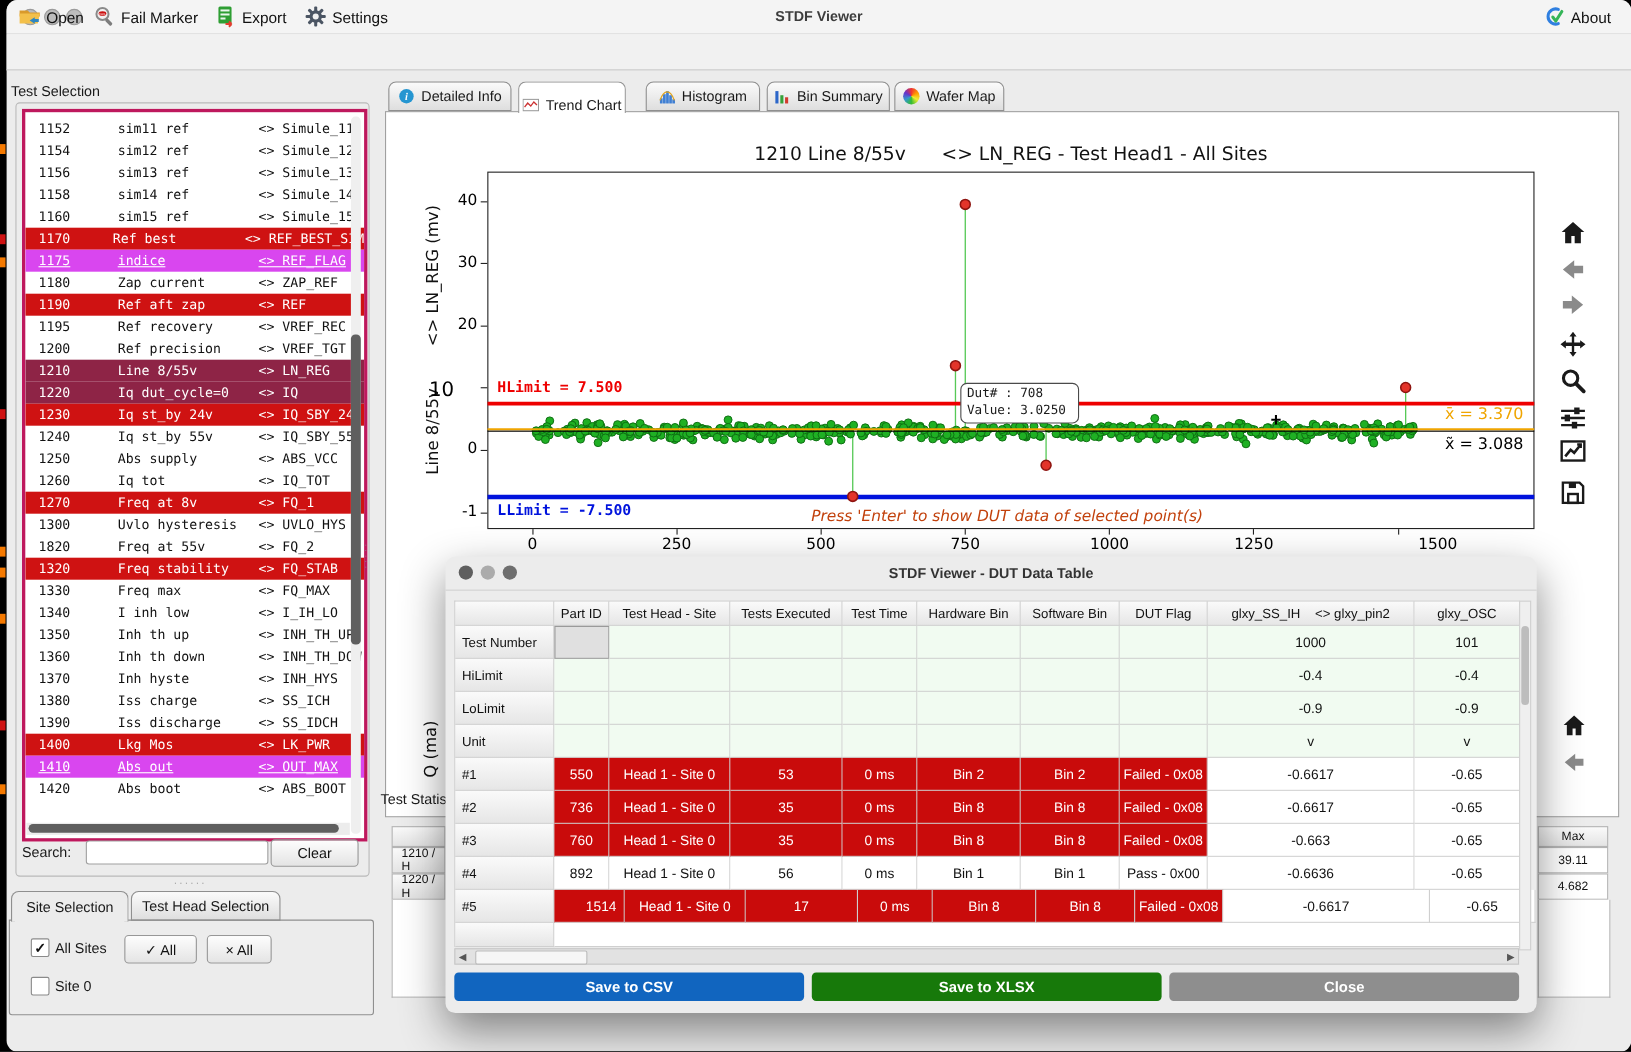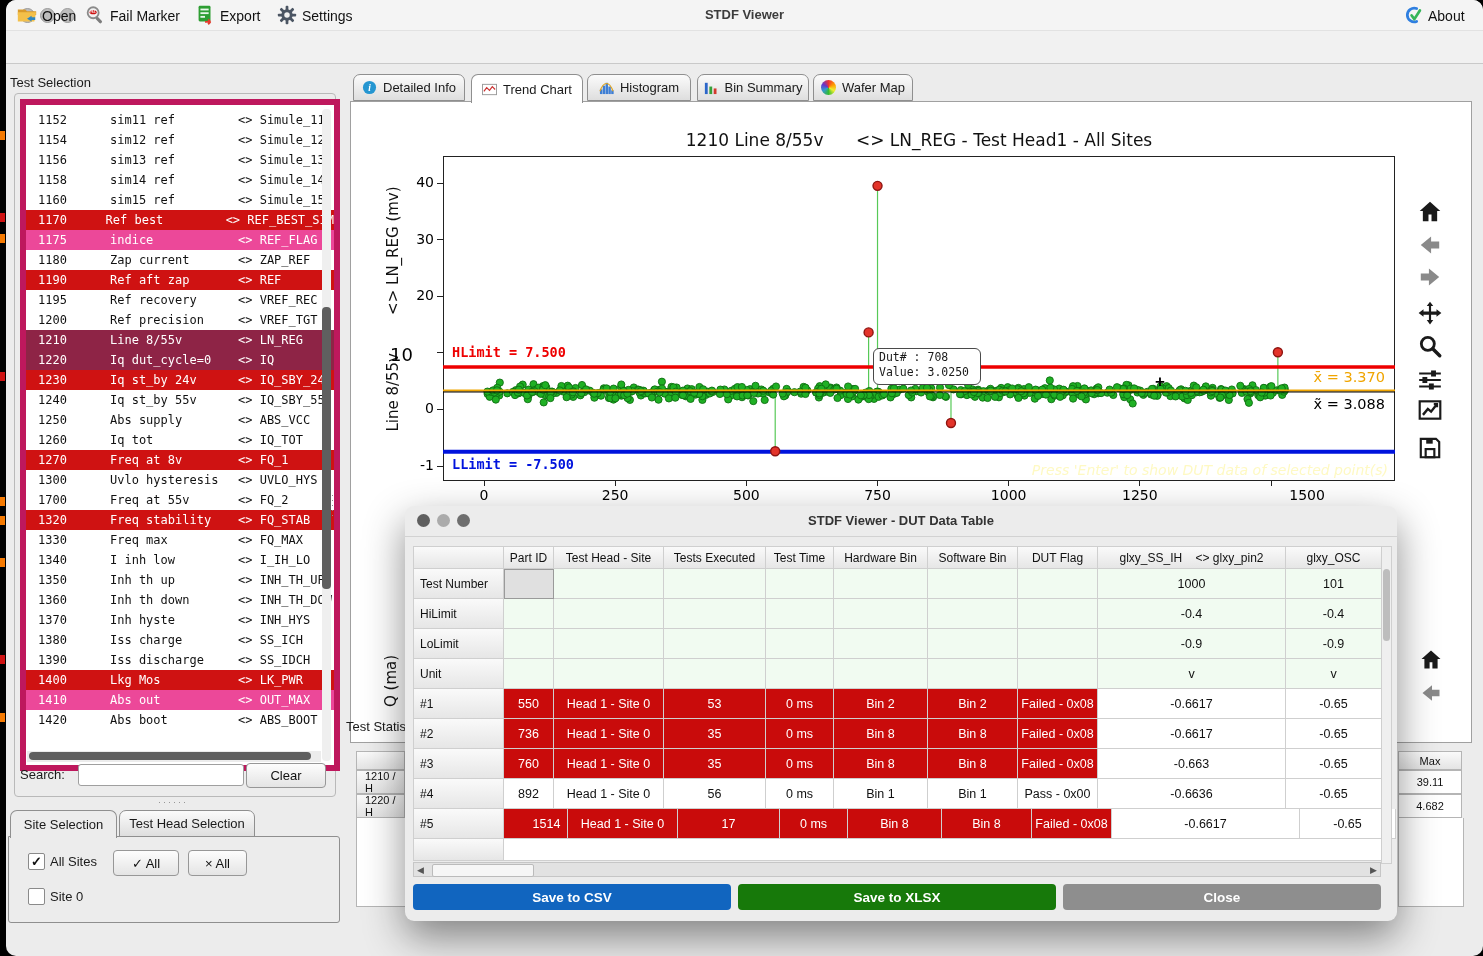--- a/index.html
+++ b/index.html
@@ -10,28 +10,28 @@
   #window{position:absolute;left:6px;top:0;width:1477px;height:956px;background:#ececec;border-radius:10px;}
   
   #titlebar{left:6px;top:0;width:1477px;height:30px;background:#f4f4f4;border-bottom:1px solid #e2e2e2;border-radius:10px 10px 0 0;}
   .tl{position:absolute;width:13px;height:13px;border-radius:50%;top:8px;}
   #main-title{left:6px;top:7px;width:1477px;text-align:center;font-size:13px;font-weight:bold;color:#3c3c3c;}
   #toolbar{left:6px;top:31px;width:1477px;height:32px;background:#f1f1f1;border-bottom:1px solid #c9c9c9;}
   .tbtn{position:absolute;top:3px;height:26px;display:flex;align-items:center;gap:4px;font-size:14px;color:#111;padding:0 4px;cursor:default;}
   
   .panel-label{font-size:13px;color:#1a1a1a;}
   #ts-group{left:14px;top:93px;width:320px;height:702px;border:1px solid #b9b9b9;border-radius:4px;}
-  #test-list{left:20px;top:99px;width:308px;height:660px;background:#fff;border:6px solid #be185d;overflow:hidden;}
+  #test-list{left:20px;top:99px;width:308px;height:660px;background:#fff;border:3px solid #be185d;overflow:hidden;}
   #test-rows{position:absolute;left:0;top:5px;width:100%;}
   .trow{display:flex;height:20px;line-height:20px;font-family:"DejaVu Sans Mono",monospace;font-size:12px;color:#111;white-space:pre;}
   .trow .c1{width:72px;padding-left:12px;}
   .trow .c2{width:128px;}
   .trow .c3{flex:1;}
   .trow.red{background:#cf1212;color:#fff;}
-  .trow.orange{background:#ec4899;color:#fff;}
+  .trow.orange{background:#d946ef;color:#fff;text-decoration:underline;}
   .trow.selected{background:#8e2446;color:#fff;}
   .scroll-thumb{position:absolute;background:#5f5f5f;border-radius:4px;}
   input.search{position:absolute;left:78px;top:764px;width:156px;height:20px;border:1px solid #9f9f9f;border-radius:3px;background:#fff;font-size:13px;padding:0 4px;}
   .btn{position:absolute;background:linear-gradient(#fdfdfd,#e4e4e4);border:1px solid #979797;border-radius:4px;
        font-size:13px;color:#111;display:flex;align-items:center;justify-content:center;}
   
   .tab{position:absolute;top:74px;height:27px;background:linear-gradient(#fbfbfb,#dedede);border:1px solid #8f8f8f;
        border-radius:7px 7px 0 0;display:flex;align-items:center;justify-content:center;gap:6px;font-size:13px;color:#1a1a1a;box-sizing:border-box;}
   .tab.active{background:#fff;height:29px;z-index:3;border-bottom:none;}
   .stab{position:absolute;top:810px;height:27px;background:linear-gradient(#fbfbfb,#dedede);border:1px solid #8f8f8f;
@@ -143,21 +143,21 @@
         <div class="trow "><span class="c1">1195</span><span class="c2">Ref recovery</span><span class="c3">&lt;&gt; VREF_REC</span></div>
         <div class="trow "><span class="c1">1200</span><span class="c2">Ref precision</span><span class="c3">&lt;&gt; VREF_TGT</span></div>
         <div class="trow selected"><span class="c1">1210</span><span class="c2">Line 8/55v</span><span class="c3">&lt;&gt; LN_REG</span></div>
         <div class="trow selected"><span class="c1">1220</span><span class="c2">Iq dut_cycle=0</span><span class="c3">&lt;&gt; IQ</span></div>
         <div class="trow red"><span class="c1">1230</span><span class="c2">Iq st_by 24v</span><span class="c3">&lt;&gt; IQ_SBY_24</span></div>
         <div class="trow "><span class="c1">1240</span><span class="c2">Iq st_by 55v</span><span class="c3">&lt;&gt; IQ_SBY_55</span></div>
         <div class="trow "><span class="c1">1250</span><span class="c2">Abs supply</span><span class="c3">&lt;&gt; ABS_VCC</span></div>
         <div class="trow "><span class="c1">1260</span><span class="c2">Iq tot</span><span class="c3">&lt;&gt; IQ_TOT</span></div>
         <div class="trow red"><span class="c1">1270</span><span class="c2">Freq at 8v</span><span class="c3">&lt;&gt; FQ_1</span></div>
         <div class="trow "><span class="c1">1300</span><span class="c2">Uvlo hysteresis</span><span class="c3">&lt;&gt; UVLO_HYS</span></div>
-        <div class="trow "><span class="c1">1700</span><span class="c2">Freq at 55v</span><span class="c3">&lt;&gt; FQ_2</span></div>
+        <div class="trow "><span class="c1">1820</span><span class="c2">Freq at 55v</span><span class="c3">&lt;&gt; FQ_2</span></div>
         <div class="trow red"><span class="c1">1320</span><span class="c2">Freq stability</span><span class="c3">&lt;&gt; FQ_STAB</span></div>
         <div class="trow "><span class="c1">1330</span><span class="c2">Freq max</span><span class="c3">&lt;&gt; FQ_MAX</span></div>
         <div class="trow "><span class="c1">1340</span><span class="c2">I inh low</span><span class="c3">&lt;&gt; I_IH_LO</span></div>
         <div class="trow "><span class="c1">1350</span><span class="c2">Inh th up</span><span class="c3">&lt;&gt; INH_TH_UP</span></div>
         <div class="trow "><span class="c1">1360</span><span class="c2">Inh th down</span><span class="c3">&lt;&gt; INH_TH_DOW</span></div>
         <div class="trow "><span class="c1">1370</span><span class="c2">Inh hyste</span><span class="c3">&lt;&gt; INH_HYS</span></div>
         <div class="trow "><span class="c1">1380</span><span class="c2">Iss charge</span><span class="c3">&lt;&gt; SS_ICH</span></div>
         <div class="trow "><span class="c1">1390</span><span class="c2">Iss discharge</span><span class="c3">&lt;&gt; SS_IDCH</span></div>
         <div class="trow red"><span class="c1">1400</span><span class="c2">Lkg Mos</span><span class="c3">&lt;&gt; LK_PWR</span></div>
         <div class="trow orange"><span class="c1">1410</span><span class="c2">Abs out</span><span class="c3">&lt;&gt; OUT_MAX</span></div>
@@ -195,21 +195,21 @@
   <div id="main-tabs">
       <div class="tab" style="left: 353px; width: 112px;">
         <span style="display: inline-flex;">
           <svg viewBox="0 0 16 16" width="15" height="15">
             <circle cx="8" cy="8" r="7" fill="#2596d1"></circle>
             <text x="8" y="12" text-anchor="middle" font-size="10" font-style="italic" font-weight="bold" fill="#fff" font-family="serif">i</text>
           </svg>
         </span>
         <span>Detailed Info</span>
       </div>
-      <div class="tab active" style="left: 471px; width: 112px;">
+      <div class="tab active" style="left: 471px; width: 98px; align-items: flex-end;">
         <span style="display: inline-flex;">
           <svg viewBox="0 0 16 16" width="15" height="15">
             <rect x="0.5" y="2.5" width="15" height="11" fill="#fff" stroke="#999"></rect>
             <polyline points="2,10 5,6 8,9 11,5 14,8" fill="none" stroke="#cc3333" stroke-width="1.3"></polyline>
           </svg>
         </span>
         <span>Trend Chart</span>
       </div>
       <div class="tab" style="left: 587px; width: 104px;">
         <span style="display: inline-flex;">
@@ -855,21 +855,21 @@
     </div>
   <div class="limitlab" style="left:452px;top:344px;color:#ee0000;">HLimit = 7.500</div>
   <div class="limitlab" style="left:452px;top:456px;color:#0013dd;">LLimit = -7.500</div>
   <div class="statlab" style="left:1295px;top:369px;color:#f0a500;">x̄ = 3.370</div>
   <div class="statlab" style="left:1295px;top:396px;color:#000;text-align:right;">x̃ = 3.088</div>
   <div id="tooltip" class="abs">
     <div>Dut# : 708</div>
     <div>Value: 3.0250</div>
   </div>
   <div class="abs" style="left:1155px;top:372px;font-size:17px;font-weight:bold;color:#000;z-index:4;">+</div>
-  <div class="abs dejavu" style="left:443px;top:462px;width:945px;text-align:right;font-style:italic;font-size:14px;color:#fef9c3;z-index:4;">Press 'Enter' to show DUT data of selected point(s)</div>
+  <div class="abs dejavu" style="left:443px;top:462px;width:945px;text-align:center;font-style:italic;font-size:14px;color:#c2410c;z-index:4;">Press 'Enter' to show DUT data of selected point(s)</div>
   <div id="mpl-toolbar">
       <div class="mplicon" style="position: absolute; left: 1417px; top: 199px;"><svg viewBox="0 0 24 24">
           <path d="M12 2.5L2.5 11h2.9v9.5h5.2v-6.2h2.8v6.2h5.2V11h2.9z" fill="#1a1a1a"></path>
         </svg></div>
       <div class="mplicon" style="position: absolute; left: 1417px; top: 232px;"><svg viewBox="0 0 24 24">
           <path d="M3.5 12L13 4.2v4.6h7.5v6.4H13v4.6z" fill="#8a8a8a"></path>
         </svg></div>
       <div class="mplicon" style="position: absolute; left: 1417px; top: 264px;"><svg viewBox="0 0 24 24">
           <path d="M20.5 12L11 4.2v4.6H3.5v6.4H11v4.6z" fill="#8a8a8a"></path>
         </svg></div>

